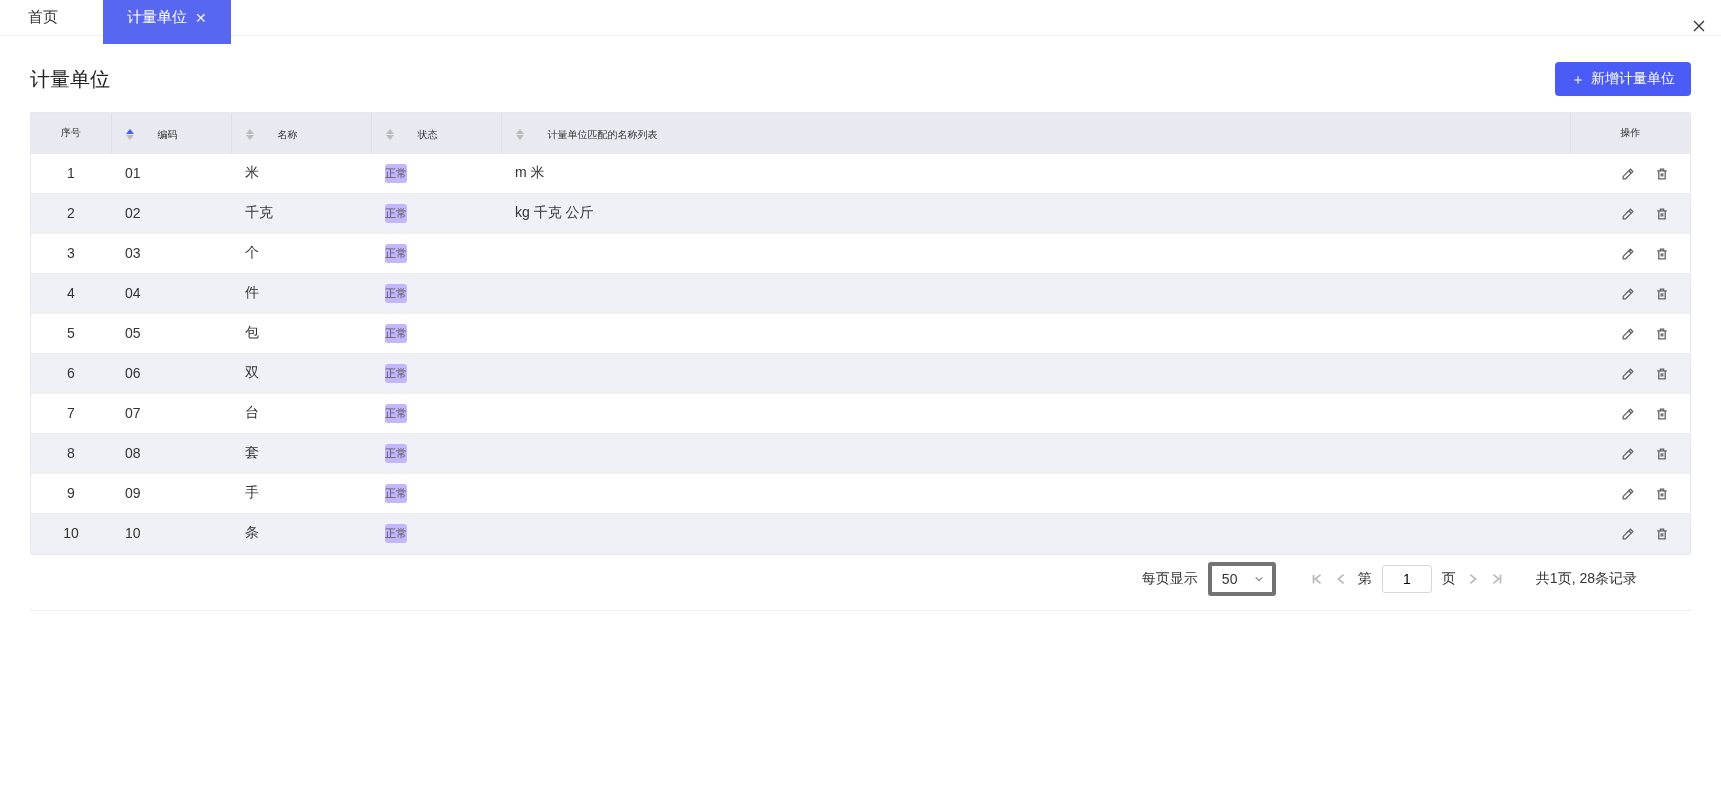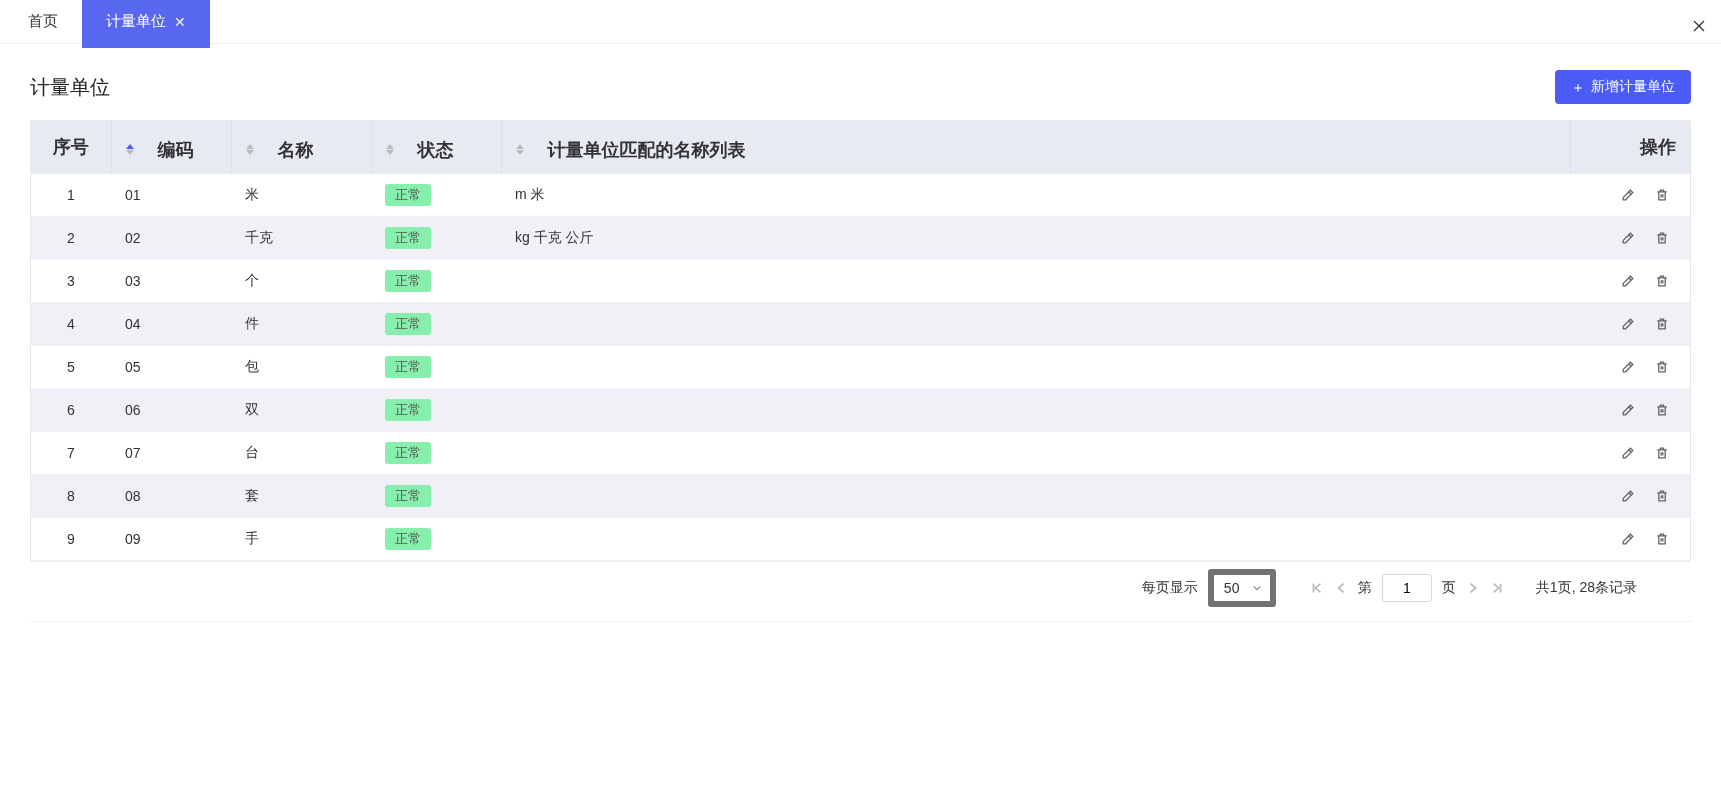--- a/index.html
+++ b/index.html
@@ -7,24 +7,25 @@
       font-family: -apple-system, BlinkMacSystemFont, "Segoe UI", "PingFang SC", "Hiragino Sans GB", "Microsoft YaHei", sans-serif;
       font-size: 14px;
       color: #333;
       background: #fff;
     }
     
     
     .tabs-bar {
       display: flex;
       align-items: center;
-      height: 44px;
+      height: 36px;
       border-bottom: 1px solid #f0f0f0;
       padding-left: 4px;
       position: relative;
+      gap: 21px;
     }
     .tab {
       display: flex;
       align-items: center;
       height: 52px;
       padding: 0 24px;
       font-size: 15px;
       color: #333;
       cursor: pointer;
       gap: 8px;
@@ -101,28 +102,28 @@
     }
     table {
       width: 100%;
       border-collapse: collapse;
       table-layout: fixed;
     }
     thead th {
       background: #e8eaf2;
       text-align: left;
       padding: 12px 14px;
-      font-weight: 700;
-      font-size: 18px;
+      font-weight: 400;
+      font-size: 10px;
       color: #333;
       position: sticky;
       top: 0;
       border-right: 1px solid #dde0ea;
     }
-    thead th:last-child { border-right: none; text-align: right; }
+    thead th:last-child { border-right: none; text-align: center; }
     tbody td {
       padding: 10px 14px;
       font-size: 14px;
       border-bottom: 1px solid #eef0f5;
     }
     tbody tr:nth-child(even) { background: #eff1f6; }
     tbody tr:nth-child(odd) { background: #fff; }
 
     .col-index { width: 80px; text-align: center; }
     .col-code  { width: 120px; }
@@ -147,25 +148,25 @@
       width: 0; height: 0;
       border-left: 4px solid transparent;
       border-right: 4px solid transparent;
     }
     .arrow-up { border-bottom: 5px solid #bbb; }
     .arrow-down { border-top: 5px solid #bbb; }
     .arrow-up.active { border-bottom-color: #4a5cf5; }
 
     .status-tag {
       display: inline-block;
-      background: #86efac;
+      background: #c4b5fd;
       color: #555;
-      padding: 2px 10px;
+      padding: 2px 0;
       border-radius: 3px;
-      font-size: 13px;
+      font-size: 11px;
     }
     
     .row-icon {
       width: 16px; height: 16px;
       stroke: #606266;
       stroke-width: 1.6;
       fill: none;
       cursor: pointer;
       vertical-align: middle;
       margin-left: 14px;
@@ -177,21 +178,21 @@
       align-items: center;
       justify-content: flex-end;
       gap: 10px;
       padding: 7px 4px 14px 4px;
       font-size: 14px;
       color: #333;
       border-bottom: 1px solid #eee;
     }
     .pg-select {
       position: relative;
-      border: 6px solid #737373;
+      border: 4px solid #737373;
       border-radius: 3px;
       padding: 5px 28px 5px 10px;
       min-width: 68px;
       cursor: pointer;
     }
     .pg-select .chev {
       position: absolute;
       right: 8px; top: 50%;
       transform: translateY(-50%);
       width: 10px; height: 10px;
@@ -463,20 +464,38 @@
     <td class="col-ops">
       <svg class="row-icon" viewBox="0 0 20 20">
         <path d="M4 13 L4 16 L7 16 L16 7 L13 4 Z"></path>
                     <path d="M11 6 L14 9"></path>
       </svg>
       <svg class="row-icon" viewBox="0 0 20 20">
         <path d="M4 6 L16 6 M8 6 L8 4 L12 4 L12 6 M6 6 L6 16 L14 16 L14 6 M9 9 L9 13 M11 9 L11 13"></path>
       </svg>
     </td>
               </tr>
+              <tr>
+    <td class="col-index">10</td>
+    <td class="col-code">10</td>
+    <td class="col-name">条</td>
+    <td class="col-status">
+      <span class="status-tag">正常</span>
+    </td>
+    <td class="col-list"></td>
+    <td class="col-ops">
+      <svg class="row-icon" viewBox="0 0 20 20">
+        <path d="M4 13 L4 16 L7 16 L16 7 L13 4 Z"></path>
+                    <path d="M11 6 L14 9"></path>
+      </svg>
+      <svg class="row-icon" viewBox="0 0 20 20">
+        <path d="M4 6 L16 6 M8 6 L8 4 L12 4 L12 6 M6 6 L6 16 L14 16 L14 6 M9 9 L9 13 M11 9 L11 13"></path>
+      </svg>
+    </td>
+              </tr>
             </tbody>
         </table>
       </div>
     </div>
 
     <div class="pagination">
       <span>每页显示</span>
       <div class="pg-select">
         <span>50</span>
         <svg class="chev" viewBox="0 0 12 12">

